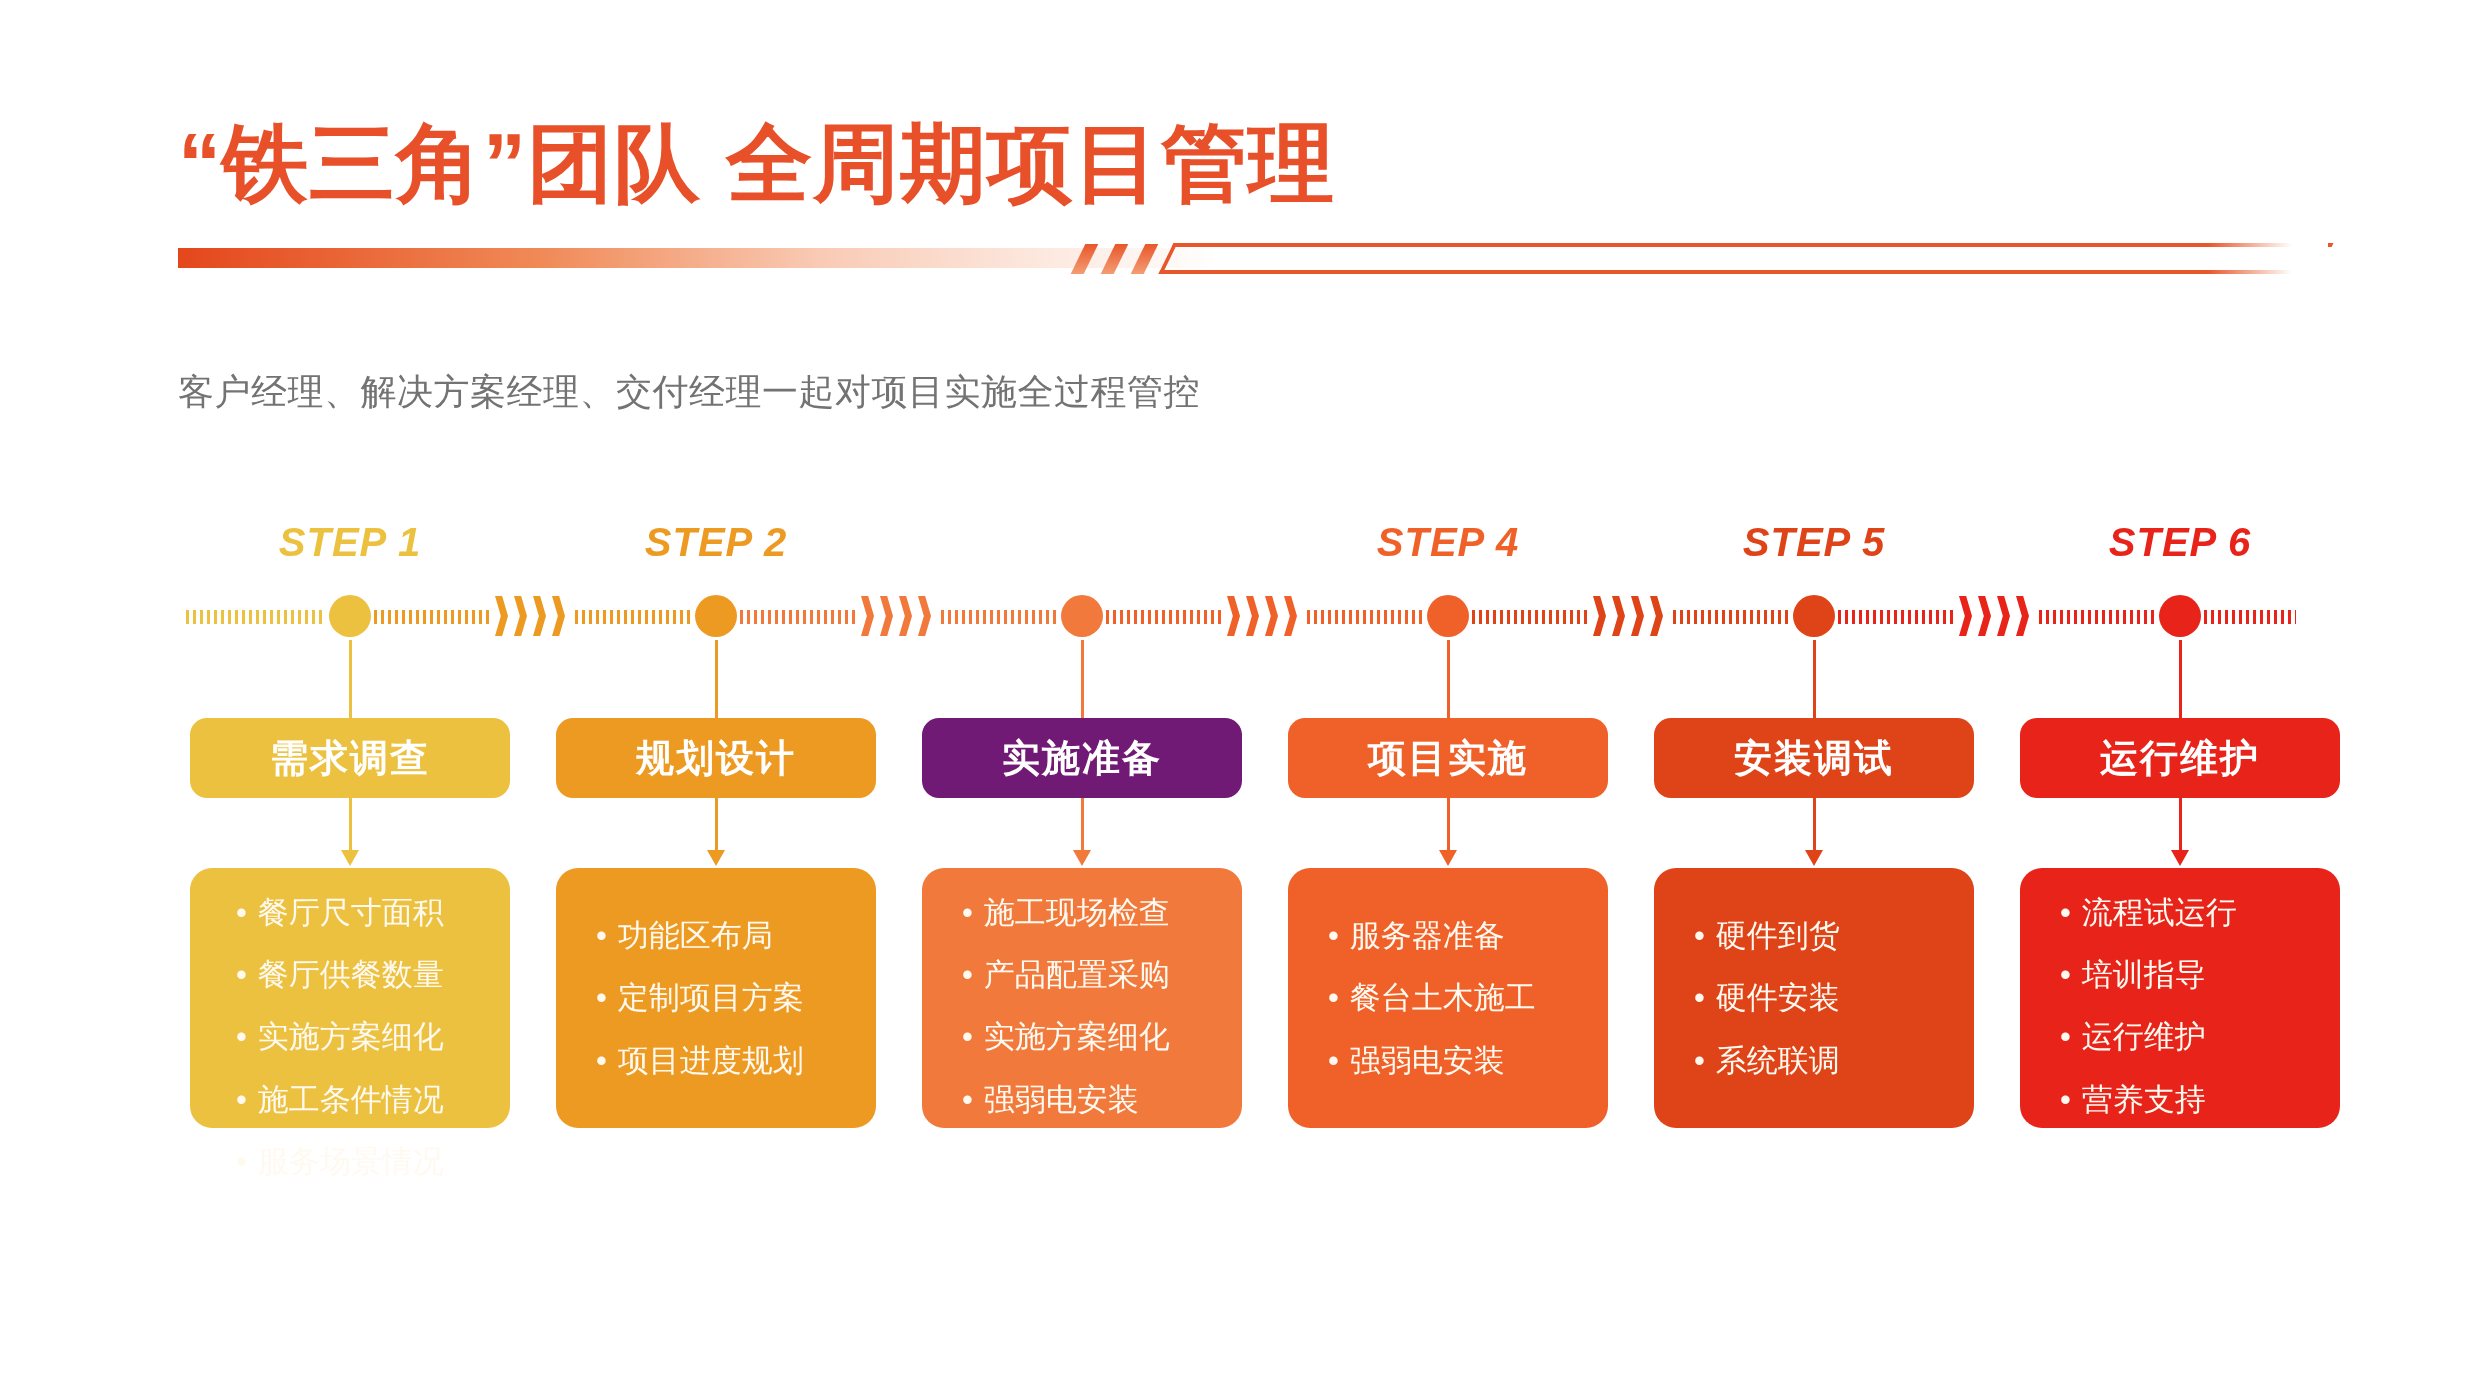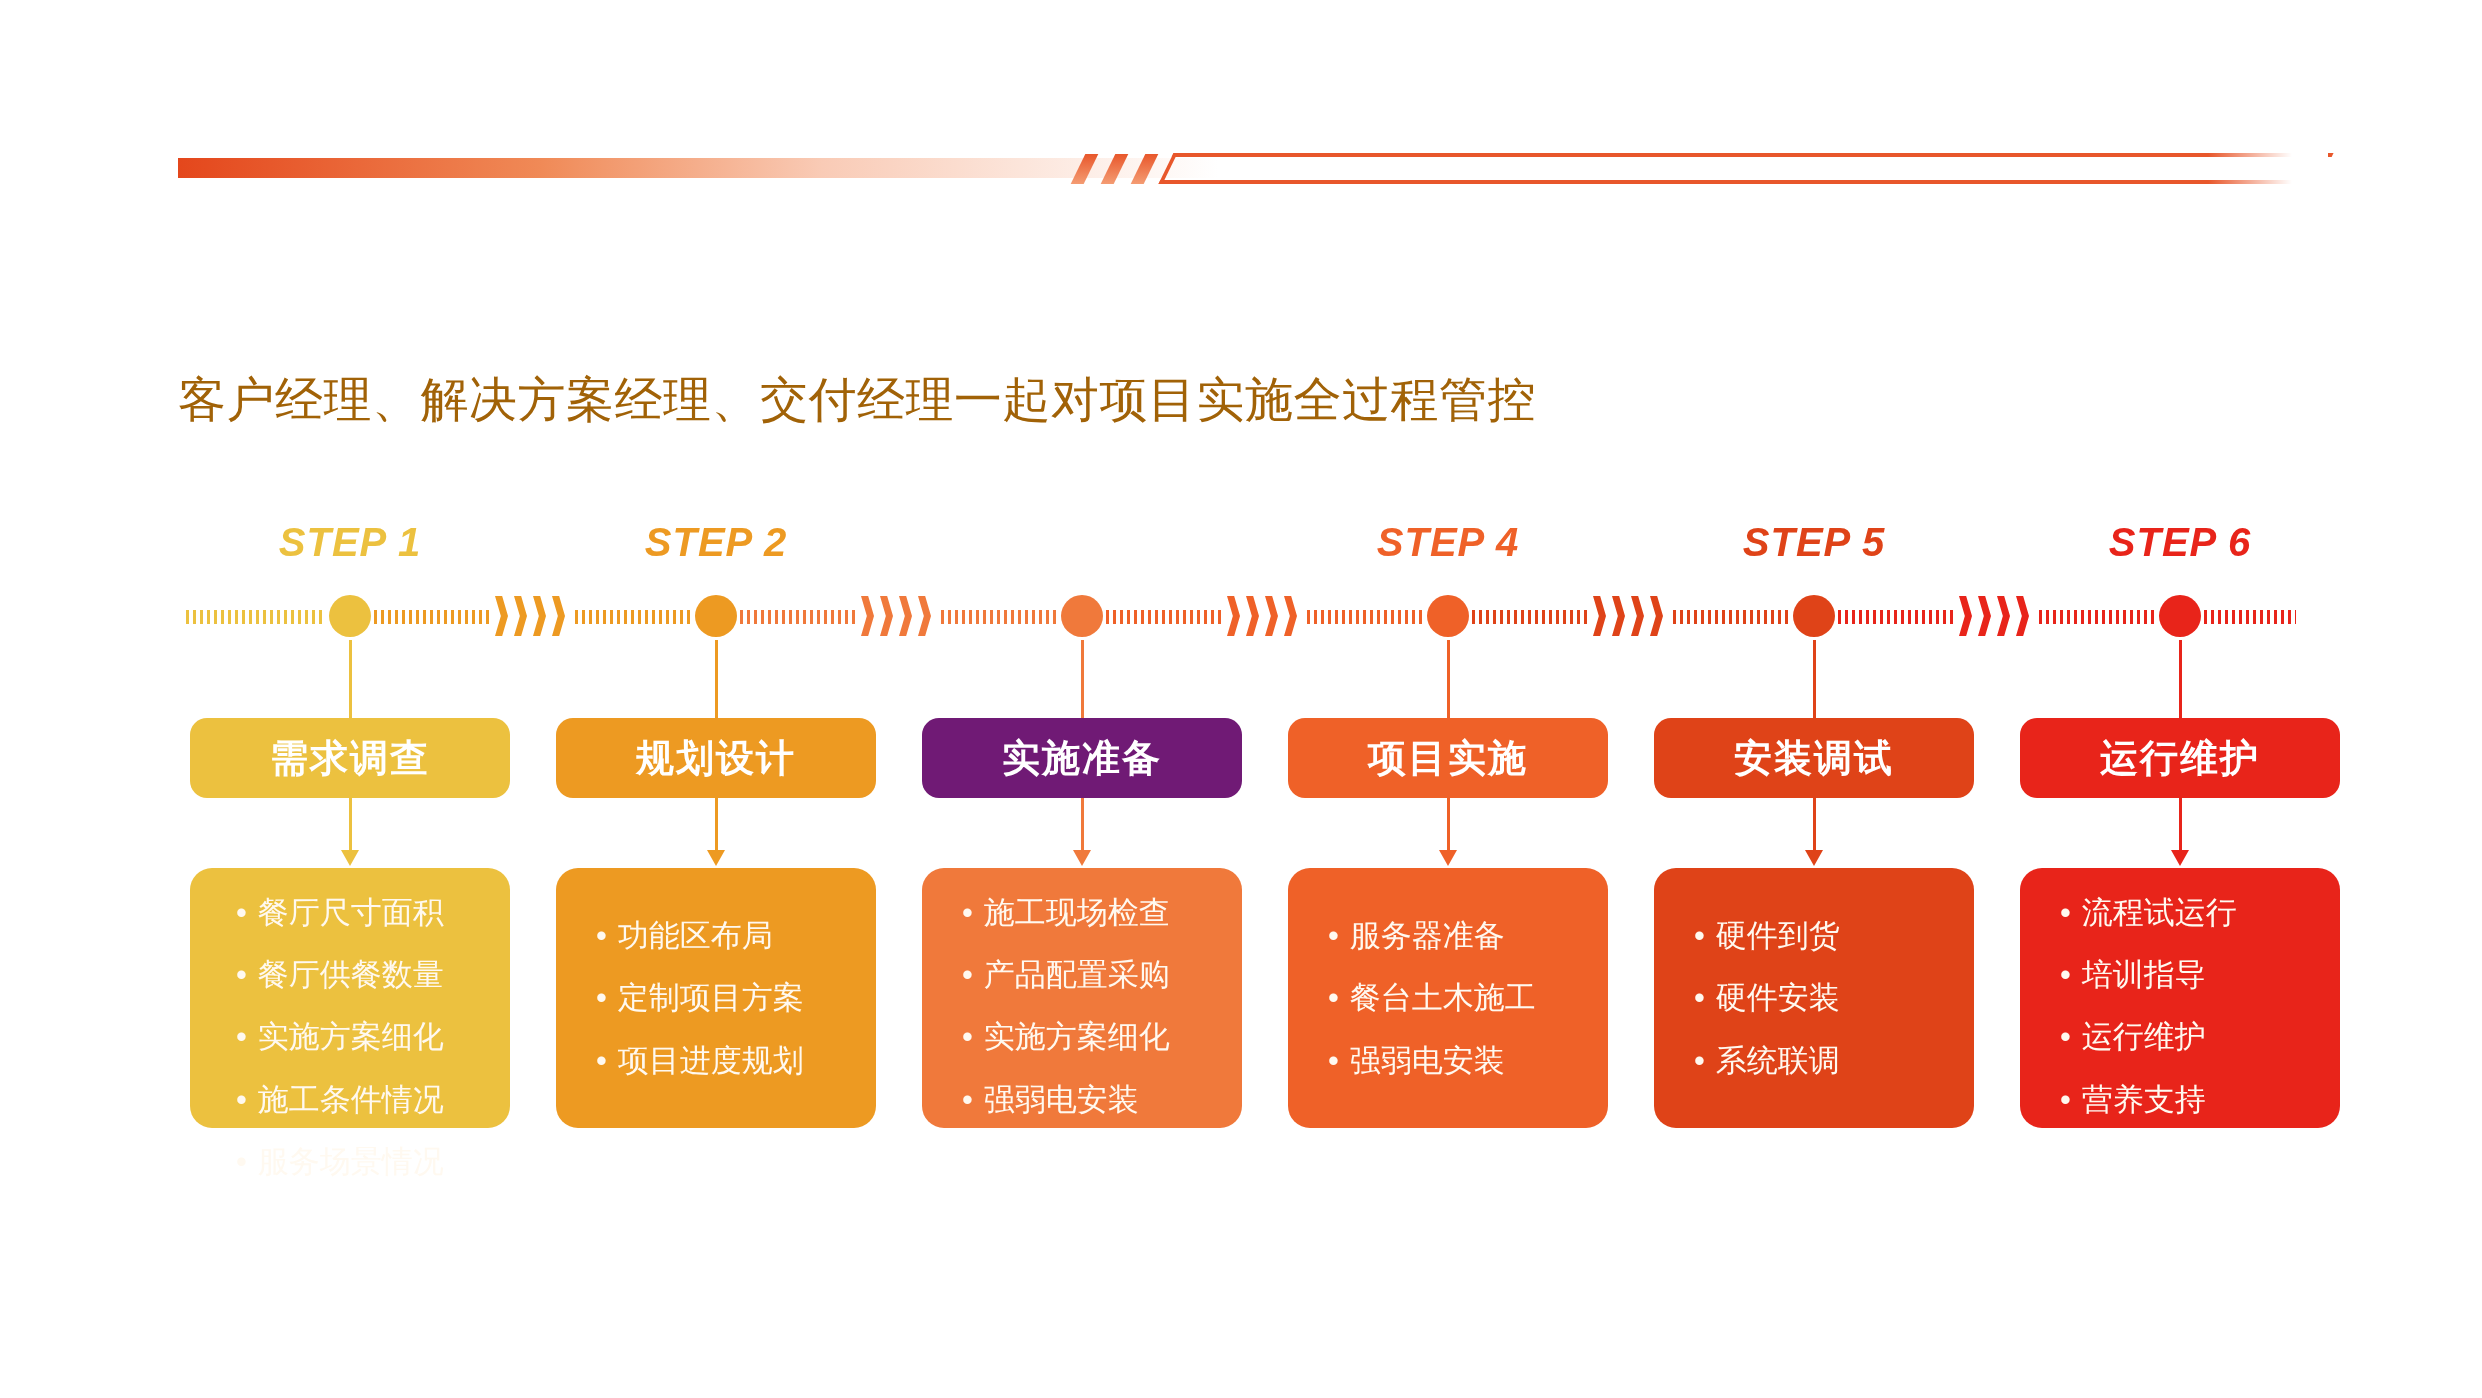--- a/index.html
+++ b/index.html
@@ -76,22 +76,22 @@
     top: 0;
     width: 120px;
     height: 42px;
     background: linear-gradient(90deg, rgba(255,255,255,0) 0%, #ffffff 70%);
   }
 
   #page-subtitle {
     position: absolute;
     left: 178px;
     top: 368px;
-    font-size: 48px;
-    color: #a16207;
+    font-size: 36px;
+    color: #737373;
     letter-spacing: 0.5px;
     white-space: nowrap;
     text-align: right;
   }
 
   
   #step-label-row {
     position: absolute;
     left: 190px;
     top: 520px;
@@ -224,20 +224,21 @@
     font-size: 31px;
     line-height: 1.2;
     margin-right: 11px;
     color: #FFF9F0;
   }
 </style>
 </head>
 <body>
 
 <div id="header-block">
+  <div id="page-title">“铁三角”团队 全周期项目管理</div>
   <div id="divider">
     <div id="divider-bar"></div>
     <div class="divider-slash" id="slash-1"></div>
     <div class="divider-slash" id="slash-2"></div>
     <div class="divider-slash" id="slash-3"></div>
     <div id="divider-outline"></div>
     <div id="divider-mask"></div>
   </div>
 </div>
 

